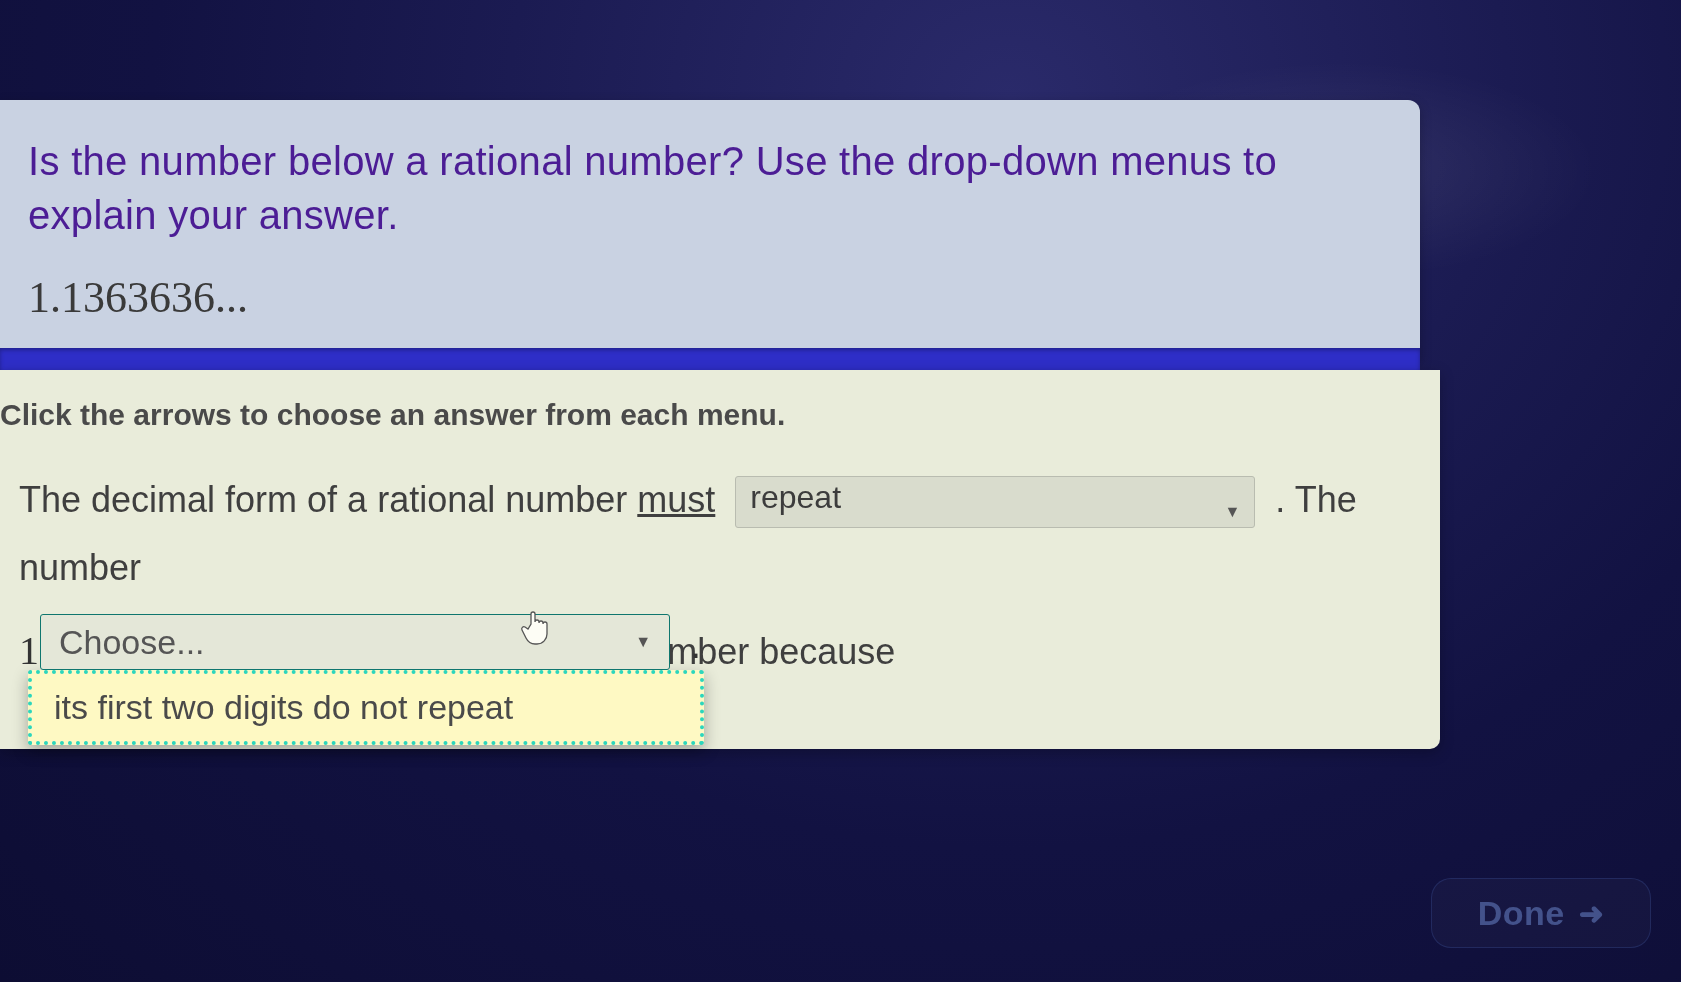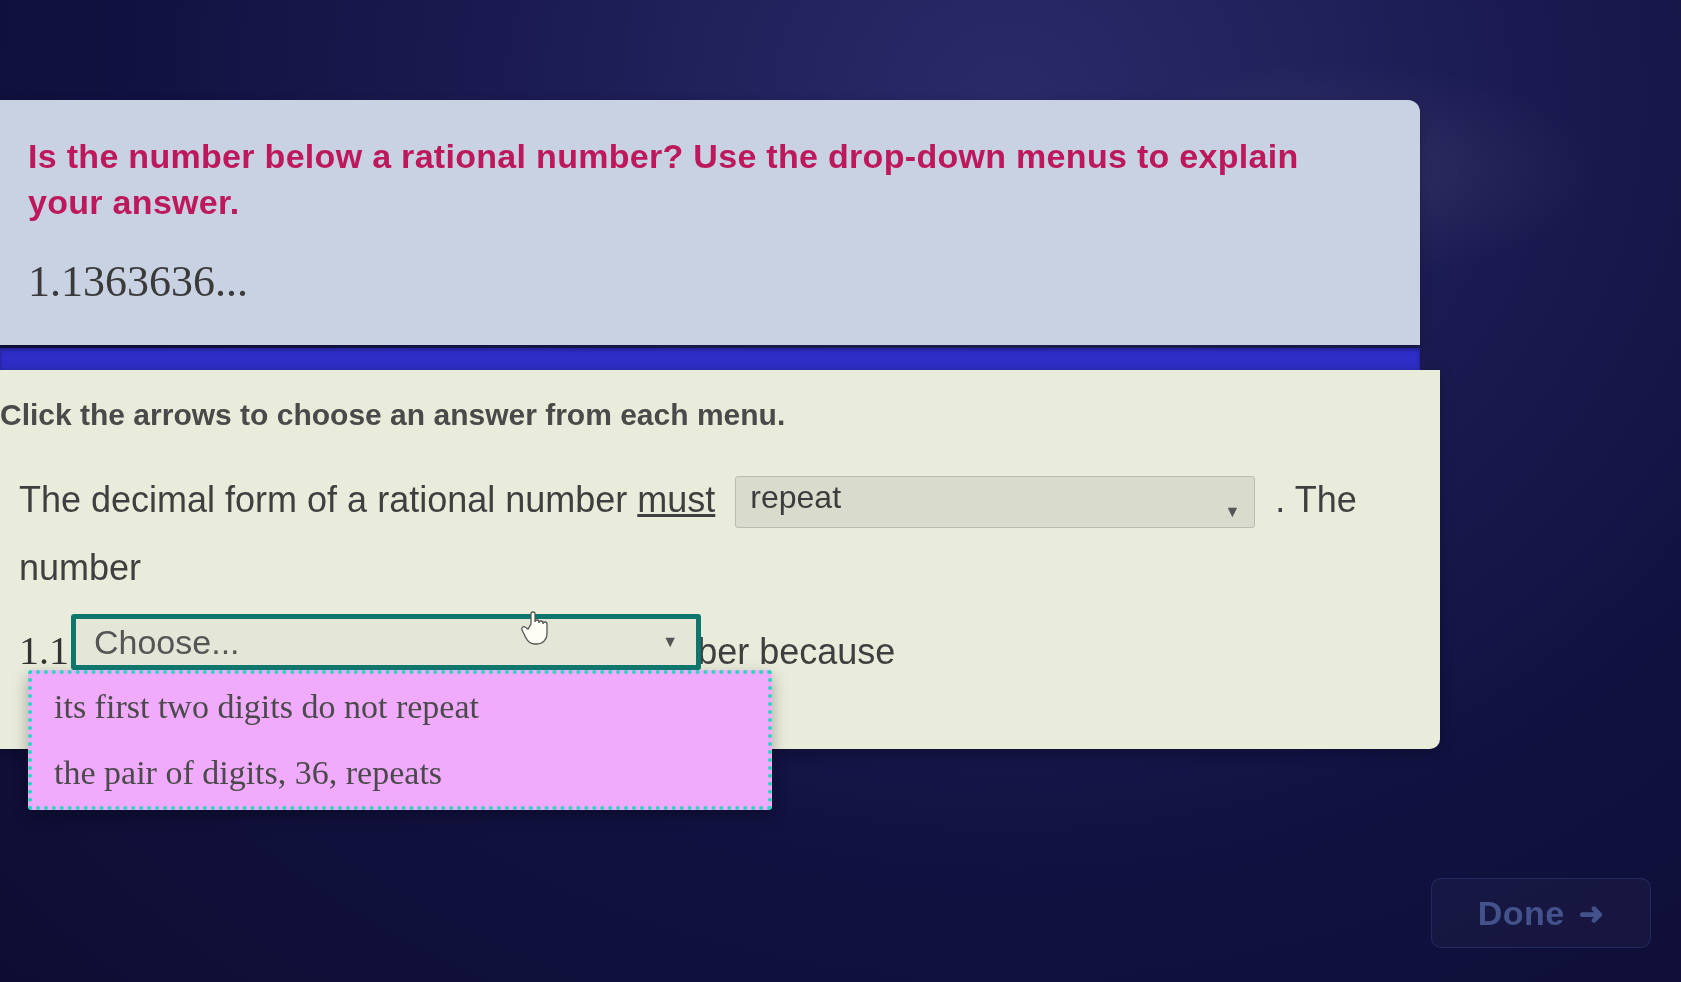--- a/index.html
+++ b/index.html
@@ -17,23 +17,23 @@
       left: 0;
       top: 100px;
       width: 1420px;
       background: #c9d2e2;
       border-top-right-radius: 12px;
       border-bottom-right-radius: 0;
       padding: 34px 40px 38px 28px;
       box-shadow: 0 4px 12px rgba(0,0,0,.25);
     }
     .question-panel .q-text {
-      font-size: 34px;
-      font-weight: 700;
-      color: #be185d;
+      font-size: 40px;
+      font-weight: 400;
+      color: #4c1d95;
       line-height: 1.35;
       letter-spacing: .3px;
     }
     .question-panel .q-number {
       margin-top: 30px;
       font-family: Georgia, 'Times New Roman', serif;
       font-size: 44px;
       color: #3a3a3a;
     }
 
@@ -99,55 +99,53 @@
     .dd.wide1 { min-width: 520px; }
     .dd.wide2 { min-width: 210px; }
 
     .row2 { margin-top: 10px; }
 
     
     .dd-list {
       position: absolute;
       left: 28px;
       top: 300px;
-      width: 744px;
-      background: #f0abfc;
+      width: 676px;
+      background: #fef9c3;
       border: 4px dotted #2cd6bd;
       border-radius: 3px;
       box-shadow: 0 6px 16px rgba(0,0,0,.3);
       z-index: 5;
-      font-family: Liberation Serif, serif;
     }
     .dd-list .opt {
       font-size: 34px;
       color: #4a4a4a;
       padding: 14px 22px;
       cursor: pointer;
       font-weight: 500;
     }
 
     
     .choose-box {
       position: absolute;
       left: 40px;
       top: 244px;
       width: 630px;
       height: 56px;
       display: inline-flex;
       align-items: center;
       justify-content: space-between;
       background: #e4e7d8;
-      border: 5px solid #0f766e;
+      border: 1px solid #0f766e;
       border-radius: 3px;
       padding: 0 18px;
       font-size: 34px;
       color: #555;
       z-index: 6;
       cursor: pointer;
-      margin-left: 31px;
     }
     .choose-box .caret { font-size: 16px; color:#555; }
     .period {
       position: absolute;
       left: 690px;
       top: 252px;
       font-size: 40px;
       color: #333;
     }
 
@@ -164,21 +162,21 @@
 
     
     .done-btn {
       position: absolute;
       right: 30px;
       bottom: 34px;
       width: 220px;
       height: 70px;
       background: rgba(255,255,255,0.05);
       border: 1px solid rgba(90,130,220,.35);
-      border-radius: 10px;
+      border-radius: 20px;
       color: #6e88cc;
       font-size: 34px;
       font-weight: 600;
       display: flex;
       align-items: center;
       justify-content: center;
       gap: 14px;
       letter-spacing: .5px;
       opacity: .55;
       cursor: pointer;
@@ -232,20 +230,19 @@
     <span class="caret">▼</span>
   </div>
   <span class="period">.</span>
 
   <svg class="cursor" viewBox="0 0 32 40">
     <path d="M10 18 V8 a2 2 0 0 1 4 0 V16 a2 2 0 0 1 4 0 V17 a2 2 0 0 1 4 0 V18 a2 2 0 0 1 4 0 V28 c0 5 -4 10 -10 10 h-2 c-4 0 -7 -2 -9 -6 l-4 -8 c-1 -2 1 -4 3 -3 l3 2 Z" fill="#fdfdf5" stroke="#555" stroke-width="1.3"></path>
   </svg>
 
   <div class="dd-list">
     <div class="opt">its first two digits do not repeat</div>
-    <div class="opt">the pair of digits, 36, repeats</div>
   </div>
 </div>
 
 <div class="done-btn">
   <span>Done</span>
   <span class="arrow">➜</span>
 </div>
 
 </body></html>

